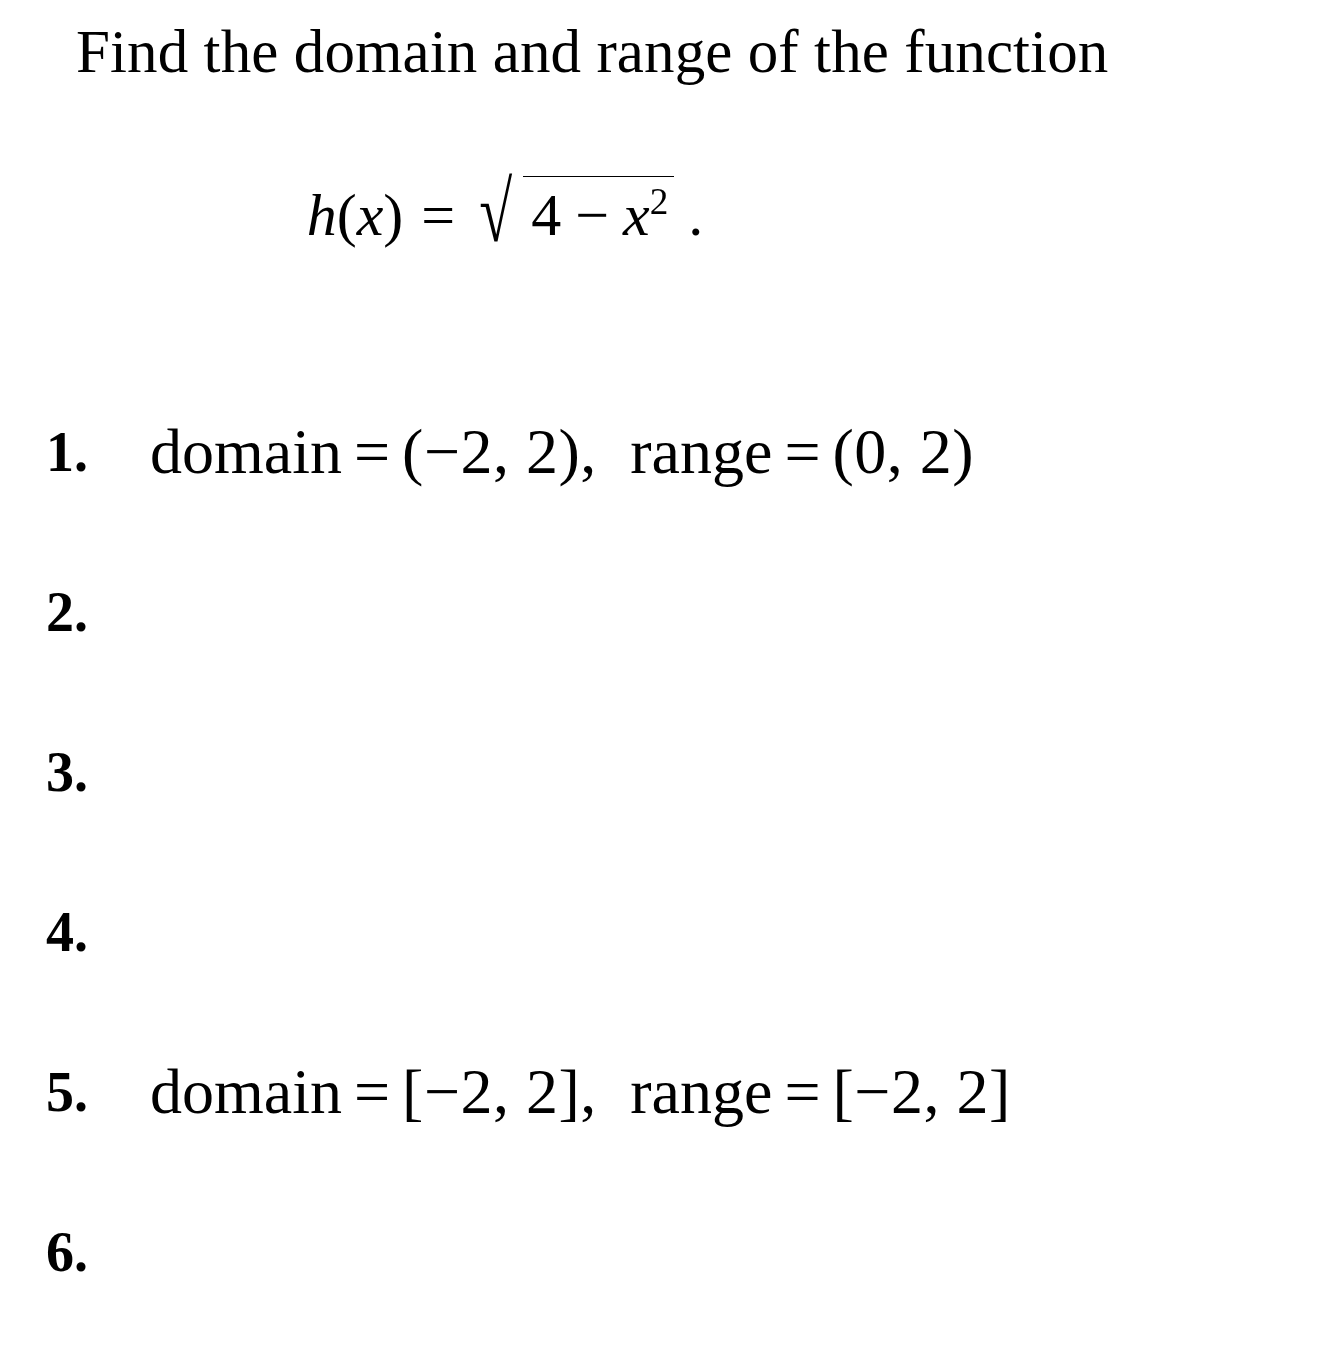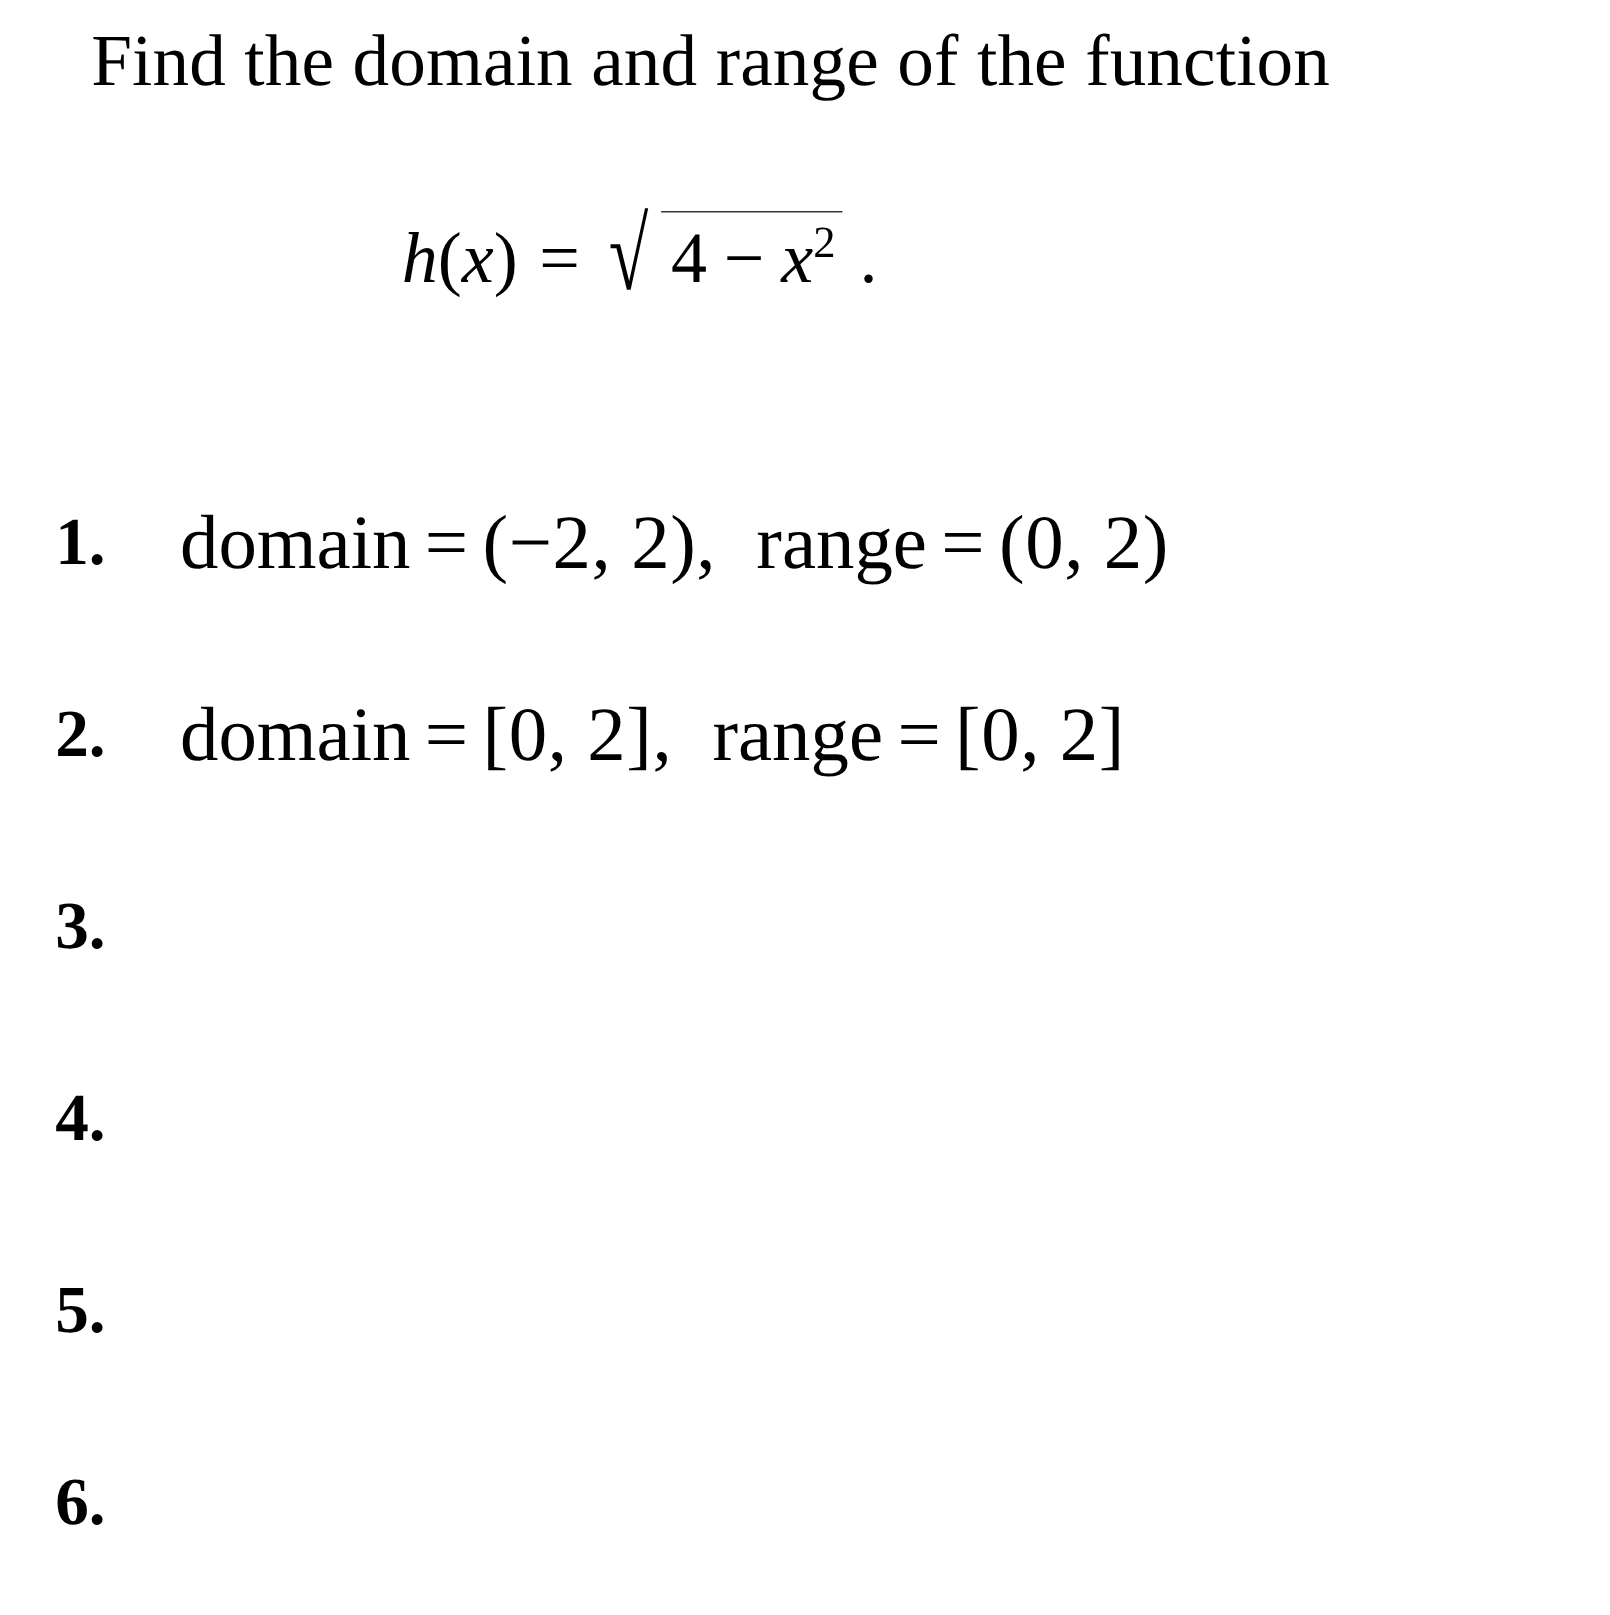--- a/index.html
+++ b/index.html
@@ -38,21 +38,20 @@
 
   
   .formula {
     position: absolute;
     left: 0;
     top: 176px;
     width: 1010px;
     text-align: center;
     font-size: 60px;
     white-space: nowrap;
-    padding-left: 28px;
   }
   .mi {            
     font-style: italic;
     font-family: "Liberation Serif", "DejaVu Serif", serif;
   }
   .mn { font-style: normal; }
   .mo { font-style: normal; }
   .op-eq { padding: 0 18px; }
   .paren { font-style: normal; }
 
@@ -131,33 +130,33 @@
 
   <div class="options">
 
     <div class="option-row">
       <span class="opt-num">1.</span>
       <span class="opt-body"><span class="lbl">domain</span><span class="eqs">=</span><span class="ivl">(−2, 2)</span><span class="sep">,</span><span class="lbl">range</span><span class="eqs">=</span><span class="ivl">(0, 2)</span></span>
     </div>
 
     <div class="option-row">
       <span class="opt-num">2.</span>
-      <span class="opt-body"><span class="lbl">domain</span><span class="eqs">=</span><span class="ivl">[0, 2]</span><span class="sep">,</span><span class="lbl">range</span><span class="eqs">=</span><span class="ivl">[0, 2]</span></span>
     </div>
 
     <div class="option-row">
       <span class="opt-num">3.</span>
     </div>
 
     <div class="option-row">
       <span class="opt-num">4.</span>
     </div>
 
     <div class="option-row">
       <span class="opt-num">5.</span>
+      <span class="opt-body"><span class="lbl">domain</span><span class="eqs">=</span><span class="ivl">[−2, 2]</span><span class="sep">,</span><span class="lbl">range</span><span class="eqs">=</span><span class="ivl">[−2, 2]</span></span>
     </div>
 
     <div class="option-row">
       <span class="opt-num">6.</span>
     </div>
 
   </div>
 </div>
 
 </body></html>

